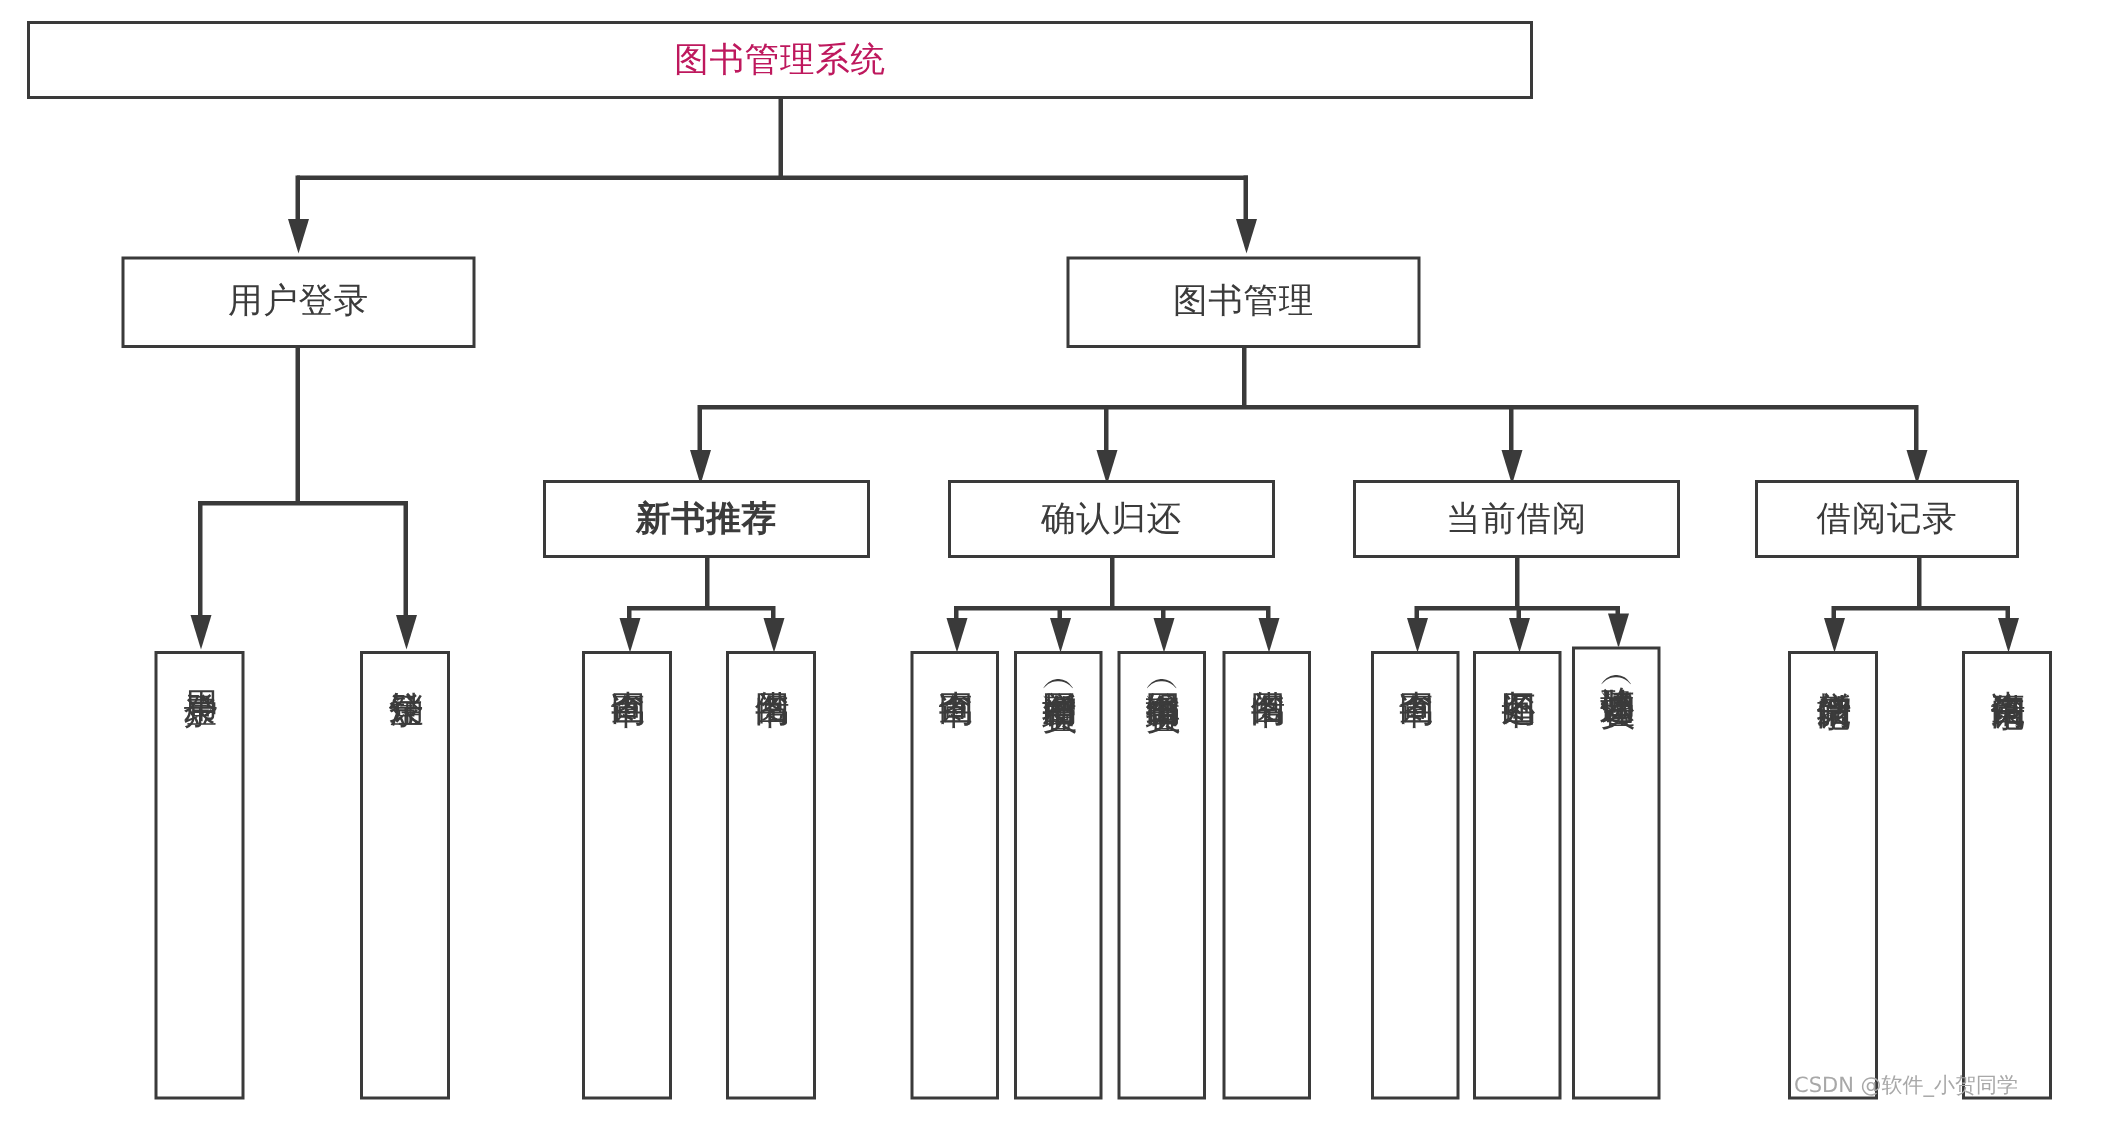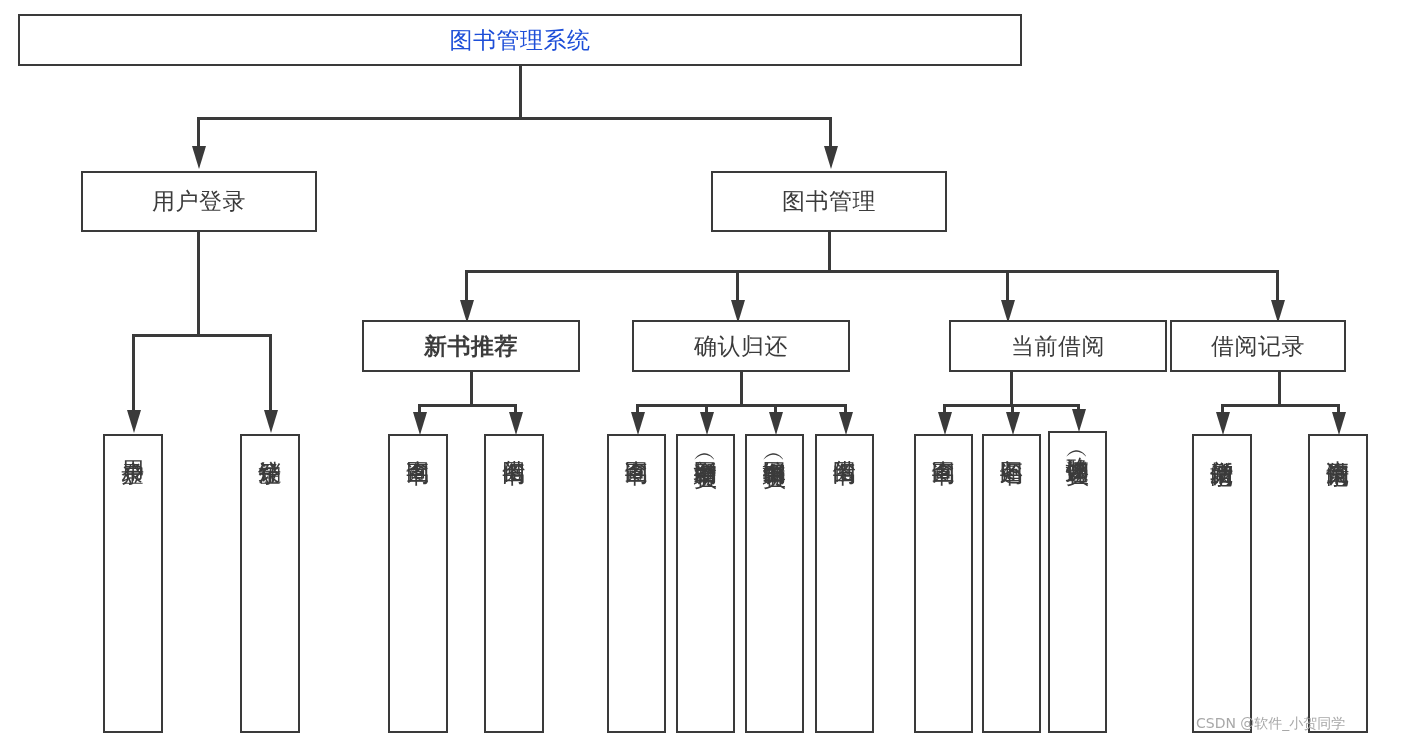--- a/index.html
+++ b/index.html
@@ -70,21 +70,21 @@
     color: #a8a8a8;
     white-space: nowrap;
     font-family: "DejaVu Sans", "Liberation Sans", sans-serif;
   }
 </style>
 </head>
 <body>
 
 <div id="diagram" style="background: rgb(255, 255, 255);">
 
-  <div class="node h" style="left: 18px; top: 14px; width: 1004px; height: 52px; border-color: rgb(58, 58, 58); color: #1d4ed8; background: rgb(255, 255, 255);">
+  <div class="node h" style="left: 18px; top: 14px; width: 1004px; height: 52px; border-color: rgb(58, 58, 58); color: #be185d; background: rgb(255, 255, 255);">
     <span>图书管理系统</span>
   </div>
 
   <div class="vline" style="left: 519px; top: 66px; width: 2.5px; height: 52px; background: rgb(58, 58, 58);"></div>
 
   <div class="hline" style="left: 198px; top: 117px; width: 634px; background: rgb(58, 58, 58);"></div>
   <div class="vline" style="left: 197px; top: 117px; height: 31px; background: rgb(58, 58, 58);"></div>
   <div class="arrow" style="left: 192px; top: 146px; border-top-color: rgb(58, 58, 58);"></div>
   <div class="vline" style="left: 829px; top: 117px; height: 31px; background: rgb(58, 58, 58);"></div>
   <div class="arrow" style="left: 824px; top: 146px; border-top-color: rgb(58, 58, 58);"></div>
@@ -114,21 +114,21 @@
   <div class="arrow" style="left: 1001px; top: 300px; border-top-color: rgb(58, 58, 58);"></div>
   <div class="vline" style="left: 1276px; top: 270px; height: 33px; background: rgb(58, 58, 58);"></div>
   <div class="arrow" style="left: 1271px; top: 300px; border-top-color: rgb(58, 58, 58);"></div>
 
   <div class="node h" style="left: 362px; top: 320px; width: 218px; height: 52px; border-color: rgb(58, 58, 58); color: rgb(59, 59, 59); background: rgb(255, 255, 255); font-weight: bold;">
     <span>新书推荐</span>
   </div>
   <div class="node h" style="left: 632px; top: 320px; width: 218px; height: 52px; border-color: rgb(58, 58, 58); color: rgb(59, 59, 59); background: rgb(255, 255, 255);">
     <span>确认归还</span>
   </div>
-  <div class="node h" style="left: 902px; top: 320px; width: 218px; height: 52px; border-color: rgb(58, 58, 58); color: rgb(59, 59, 59); background: rgb(255, 255, 255); margin-left: 47px;">
+  <div class="node h" style="left: 902px; top: 320px; width: 218px; height: 52px; border-color: rgb(58, 58, 58); color: rgb(59, 59, 59); background: rgb(255, 255, 255);">
     <span>当前借阅</span>
   </div>
   <div class="node h" style="left: 1170px; top: 320px; width: 176px; height: 52px; border-color: rgb(58, 58, 58); color: rgb(59, 59, 59); background: rgb(255, 255, 255);">
     <span>借阅记录</span>
   </div>
 
   <div class="vline" style="left: 470px; top: 372px; height: 33px; background: rgb(58, 58, 58);"></div>
   <div class="hline" style="left: 419px; top: 404px; width: 97px; background: rgb(58, 58, 58);"></div>
   <div class="vline" style="left: 418px; top: 404px; height: 11px; background: rgb(58, 58, 58);"></div>
   <div class="arrow" style="left: 413px; top: 412px; border-top-color: rgb(58, 58, 58);"></div>

